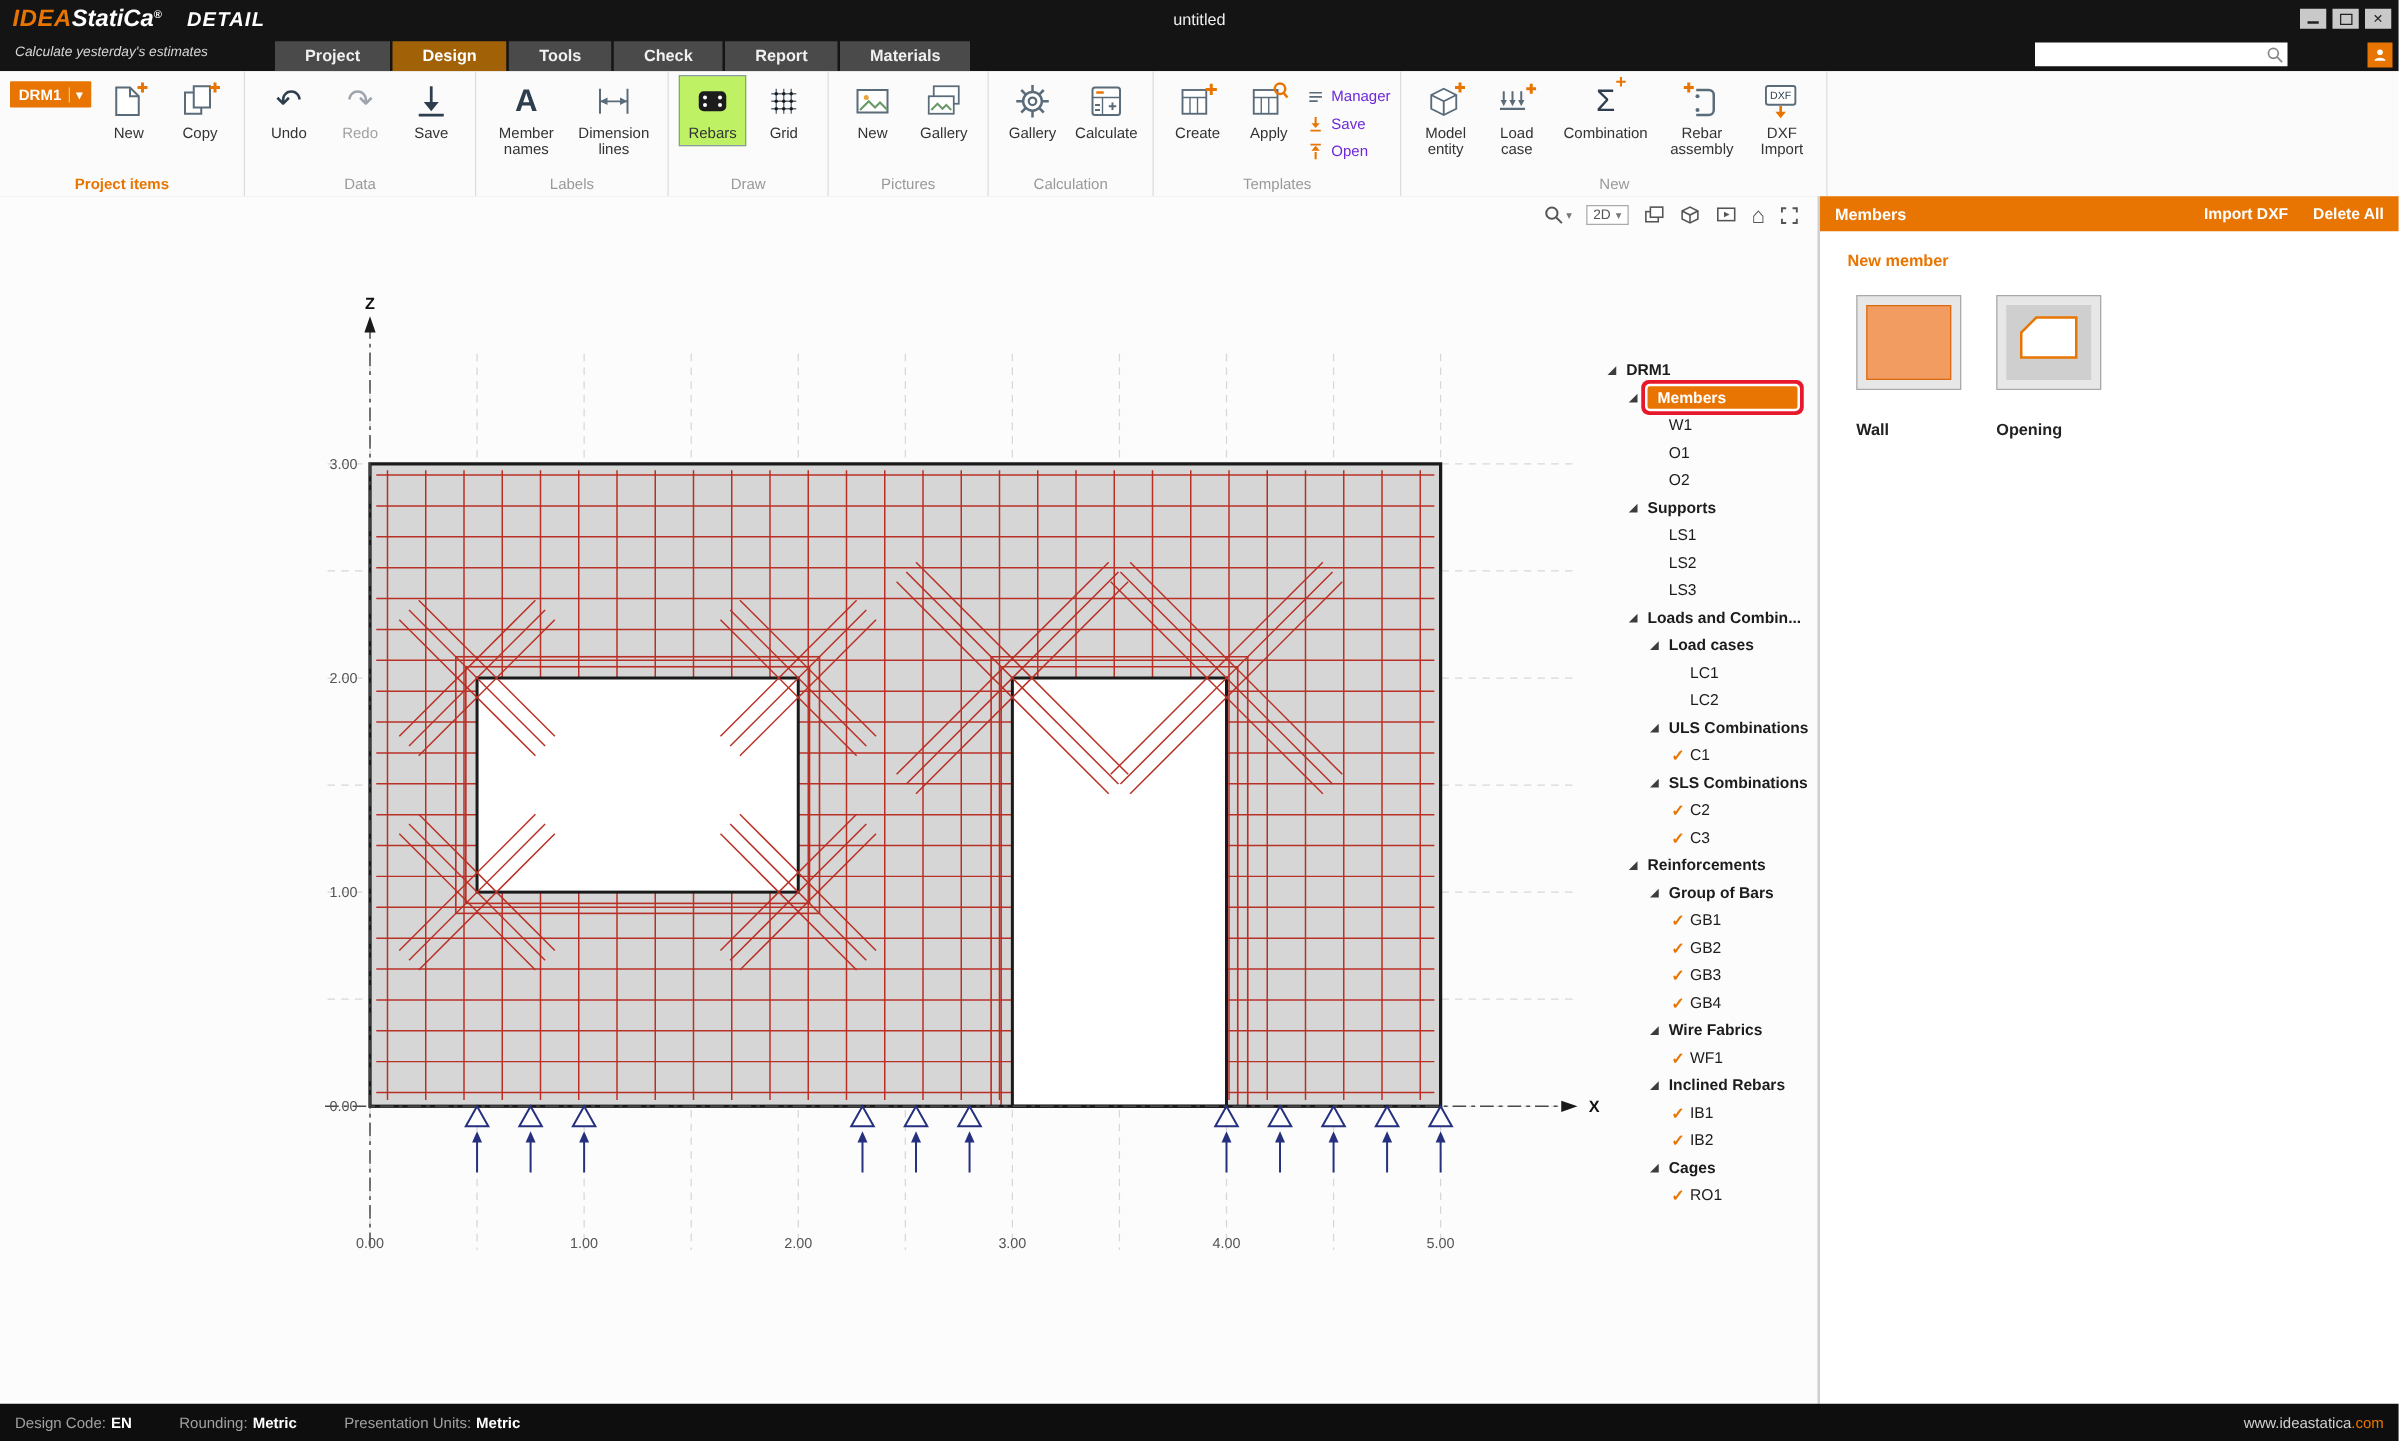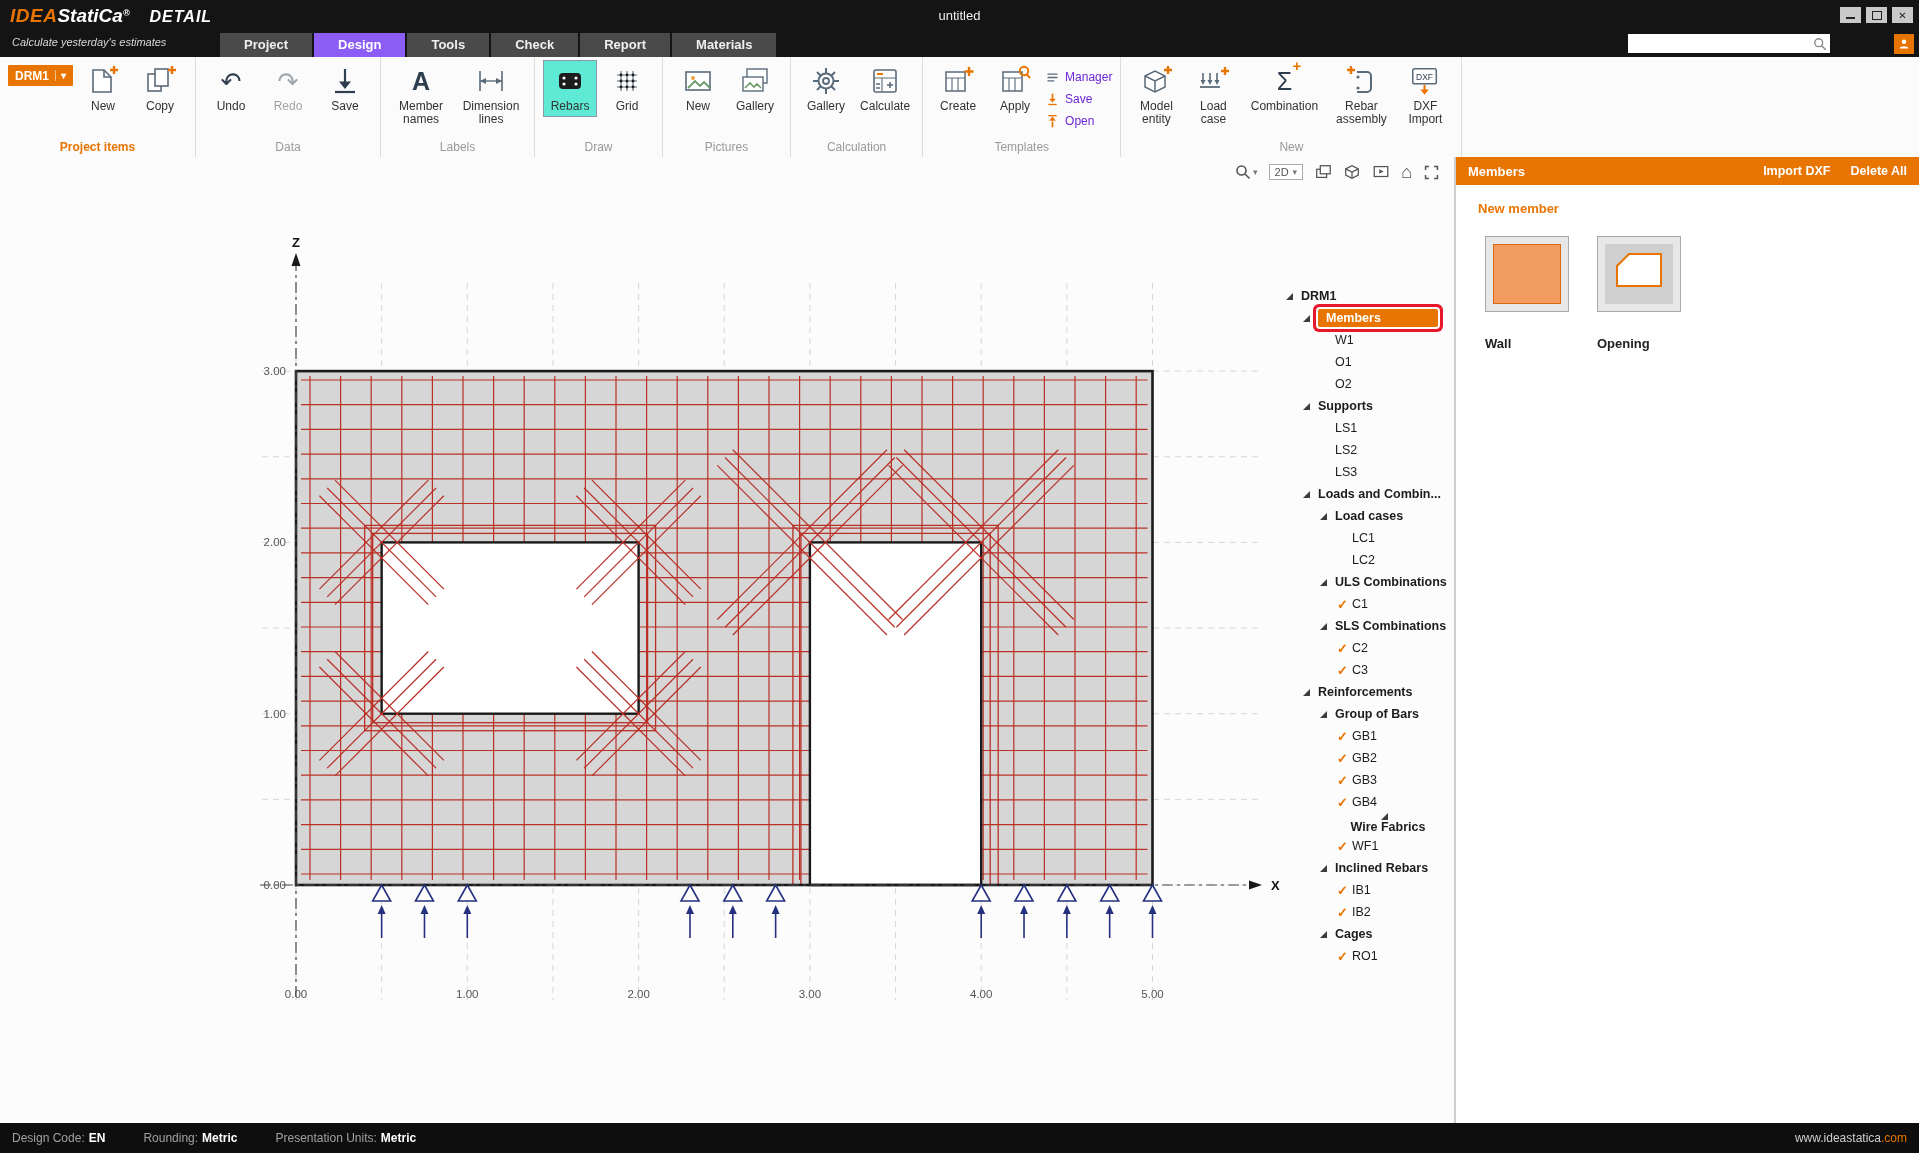--- a/index.html
+++ b/index.html
@@ -12,33 +12,33 @@
   .logo-reg{color:#fff;font-size:9px;vertical-align:super;}
   .logo-detail{color:#fff;font-size:16px;margin-left:20px;letter-spacing:1px;}
   .tagline{position:absolute;left:12px;top:36px;color:#d8d8d8;font-size:11px;font-style:italic;}
   .wintitle{position:absolute;left:0;right:0;top:8px;text-align:center;color:#eee;font-size:13px;}
   .winctrls{position:absolute;top:7px;right:6px;display:flex;gap:5px;}
   .wbtn{width:21px;height:16px;background:#c9c9c9;display:flex;align-items:center;justify-content:center;cursor:pointer;font-size:10px;color:#222;}
   .minbar{width:9px;height:2px;background:#222;margin-top:5px;}
   .maxbox{width:8px;height:7px;border:1.5px solid #222;}
   .tabs{position:absolute;left:220px;bottom:0;display:flex;gap:2px;}
   .tab{height:24px;line-height:24px;padding:0 24px;background:#4a4a4a;color:#f0f0f0;font-size:13px;font-weight:bold;cursor:pointer;}
-  .tab.active{background:#8b5cf6;color:#fff;}
+  .tab.active{background:#a16207;color:#fff;}
   .searchbox{position:absolute;right:89px;bottom:4px;width:202px;height:19px;background:#fff;display:flex;align-items:center;}
   .searchbox input{border:0;outline:none;flex:1;height:15px;font-size:12px;padding:0 4px;font-family:"Liberation Sans",sans-serif;}
   .searchbox svg{margin-right:3px;}
   .userbtn{position:absolute;right:5px;bottom:3px;width:20px;height:20px;background:#E87502;display:flex;align-items:center;justify-content:center;cursor:pointer;}
   
   .ribbon{position:absolute;left:0;top:57px;width:1919px;height:100px;background:#fbfbfb;border-bottom:1px solid #cfcfcf;display:flex;}
   .rgroup{position:relative;border-right:1px solid #ddd;padding:3px 8px 18px 8px;}
   .rgl{position:absolute;bottom:3px;left:0;width:100%;text-align:center;font-size:12px;color:#999;}
   .rgl.orange{color:#E87502;font-weight:bold;}
   .ritems{display:flex;align-items:flex-start;gap:3px;height:78px;}
   .rbtn{display:flex;flex-direction:column;align-items:center;min-width:46px;padding:3px 3px;cursor:pointer;border:1px solid transparent;}
-  .rbtn.active{background:#5eead4;border:1px solid #8a9aaa;}
+  .rbtn.active{background:#bef264;border:1px solid #8a9aaa;}
   .rbtn.disabled{opacity:.45;cursor:default;}
   .ricon{height:34px;display:flex;align-items:center;justify-content:center;}
   .ricon svg{width:32px;height:32px;}
   .uni{font-size:25px;color:#2e3e4e;line-height:30px;}
   .rlabel{font-size:12px;color:#333;text-align:center;line-height:13px;margin-top:2px;}
   .drm1{margin-top:5px;background:#E87502;color:#fff;font-size:12px;font-weight:bold;height:21px;display:flex;align-items:center;padding:0 7px;gap:6px;cursor:pointer;border-radius:1px;}
   .drm1 .chev{font-size:10px;border-left:1px solid #ffffff88;padding-left:5px;}
   .tcol{display:flex;flex-direction:column;gap:4px;padding-top:8px;}
   .trow-small{display:flex;align-items:center;gap:5px;font-size:12px;color:#6d28d9;height:18px;cursor:pointer;}
   .combo{position:relative;}
@@ -765,21 +765,21 @@
             <span class="tcheck">✓</span>
           </span>
           <span class="tlabel">GB3</span>
         </div>
         <div class="trow" style="padding-left: 57px;">
           <span class="tgut">
             <span class="tcheck">✓</span>
           </span>
           <span class="tlabel">GB4</span>
         </div>
-        <div class="trow" style="padding-left: 40px; flex-direction: column;">
+        <div class="trow" style="padding-left: 40px;">
           <span class="tgut">
             <span class="tarrow"></span>
           </span>
           <span class="tlabel b">Wire Fabrics</span>
         </div>
         <div class="trow" style="padding-left: 57px;">
           <span class="tgut">
             <span class="tcheck">✓</span>
           </span>
           <span class="tlabel">WF1</span>

